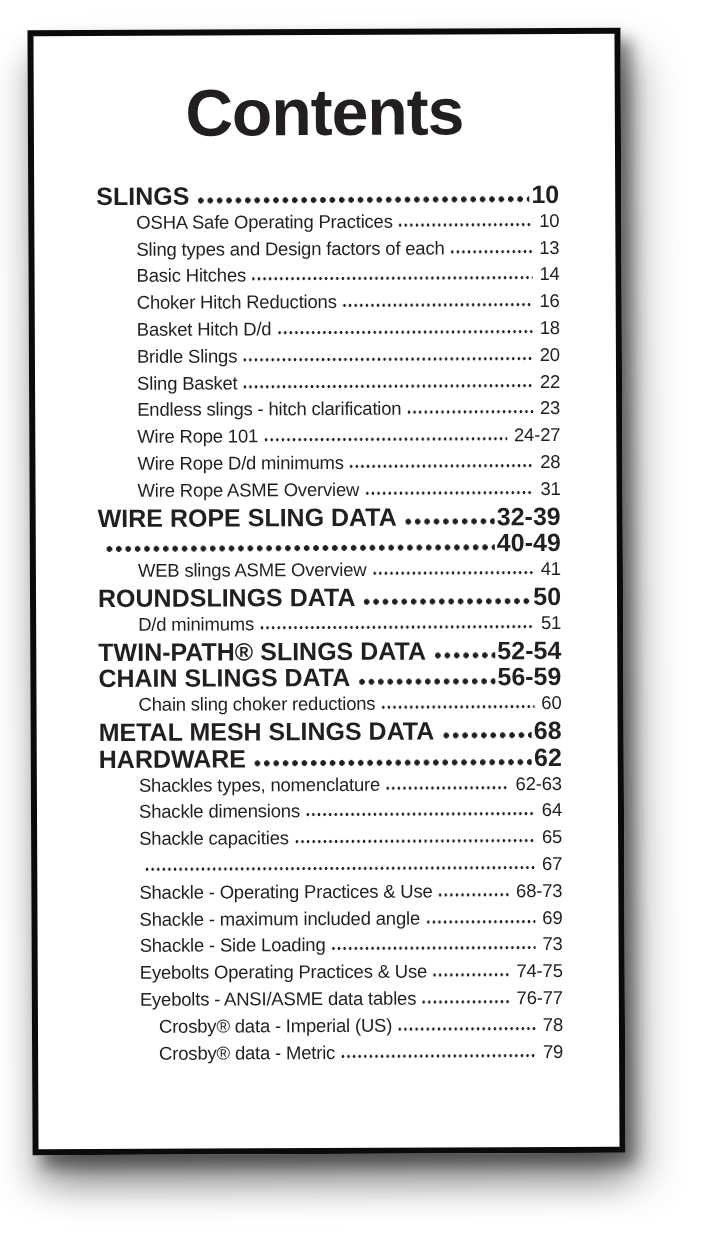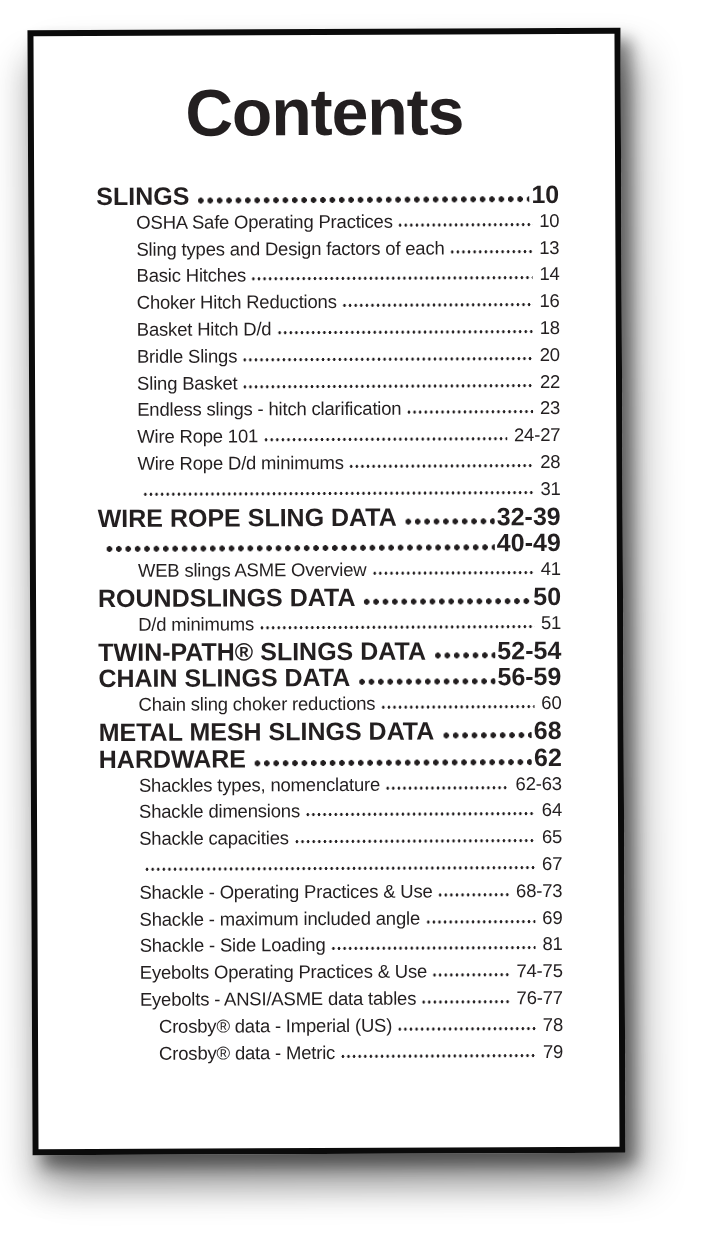--- a/index.html
+++ b/index.html
@@ -149,20 +149,21 @@
         <span class="toc-page">24-27</span>
       </div>
 
       <div class="toc-row level-2">
         <span class="toc-label">Wire Rope D/d minimums</span>
         <span class="leader"></span>
         <span class="toc-page">28</span>
       </div>
 
       <div class="toc-row level-2">
+        <span class="toc-label">Wire Rope ASME Overview</span>
         <span class="leader"></span>
         <span class="toc-page">31</span>
       </div>
 
       <div class="toc-row level-1">
         <span class="toc-label">WIRE ROPE SLING DATA</span>
         <span class="leader"></span>
         <span class="toc-page">32-39</span>
       </div>
 
@@ -250,21 +251,21 @@
 
       <div class="toc-row level-2">
         <span class="toc-label">Shackle - maximum included angle</span>
         <span class="leader"></span>
         <span class="toc-page">69</span>
       </div>
 
       <div class="toc-row level-2">
         <span class="toc-label">Shackle - Side Loading</span>
         <span class="leader"></span>
-        <span class="toc-page">81</span>
+        <span class="toc-page">73</span>
       </div>
 
       <div class="toc-row level-2">
         <span class="toc-label">Eyebolts Operating Practices &amp; Use</span>
         <span class="leader"></span>
         <span class="toc-page">74-75</span>
       </div>
 
       <div class="toc-row level-2">
         <span class="toc-label">Eyebolts - ANSI/ASME data tables</span>

